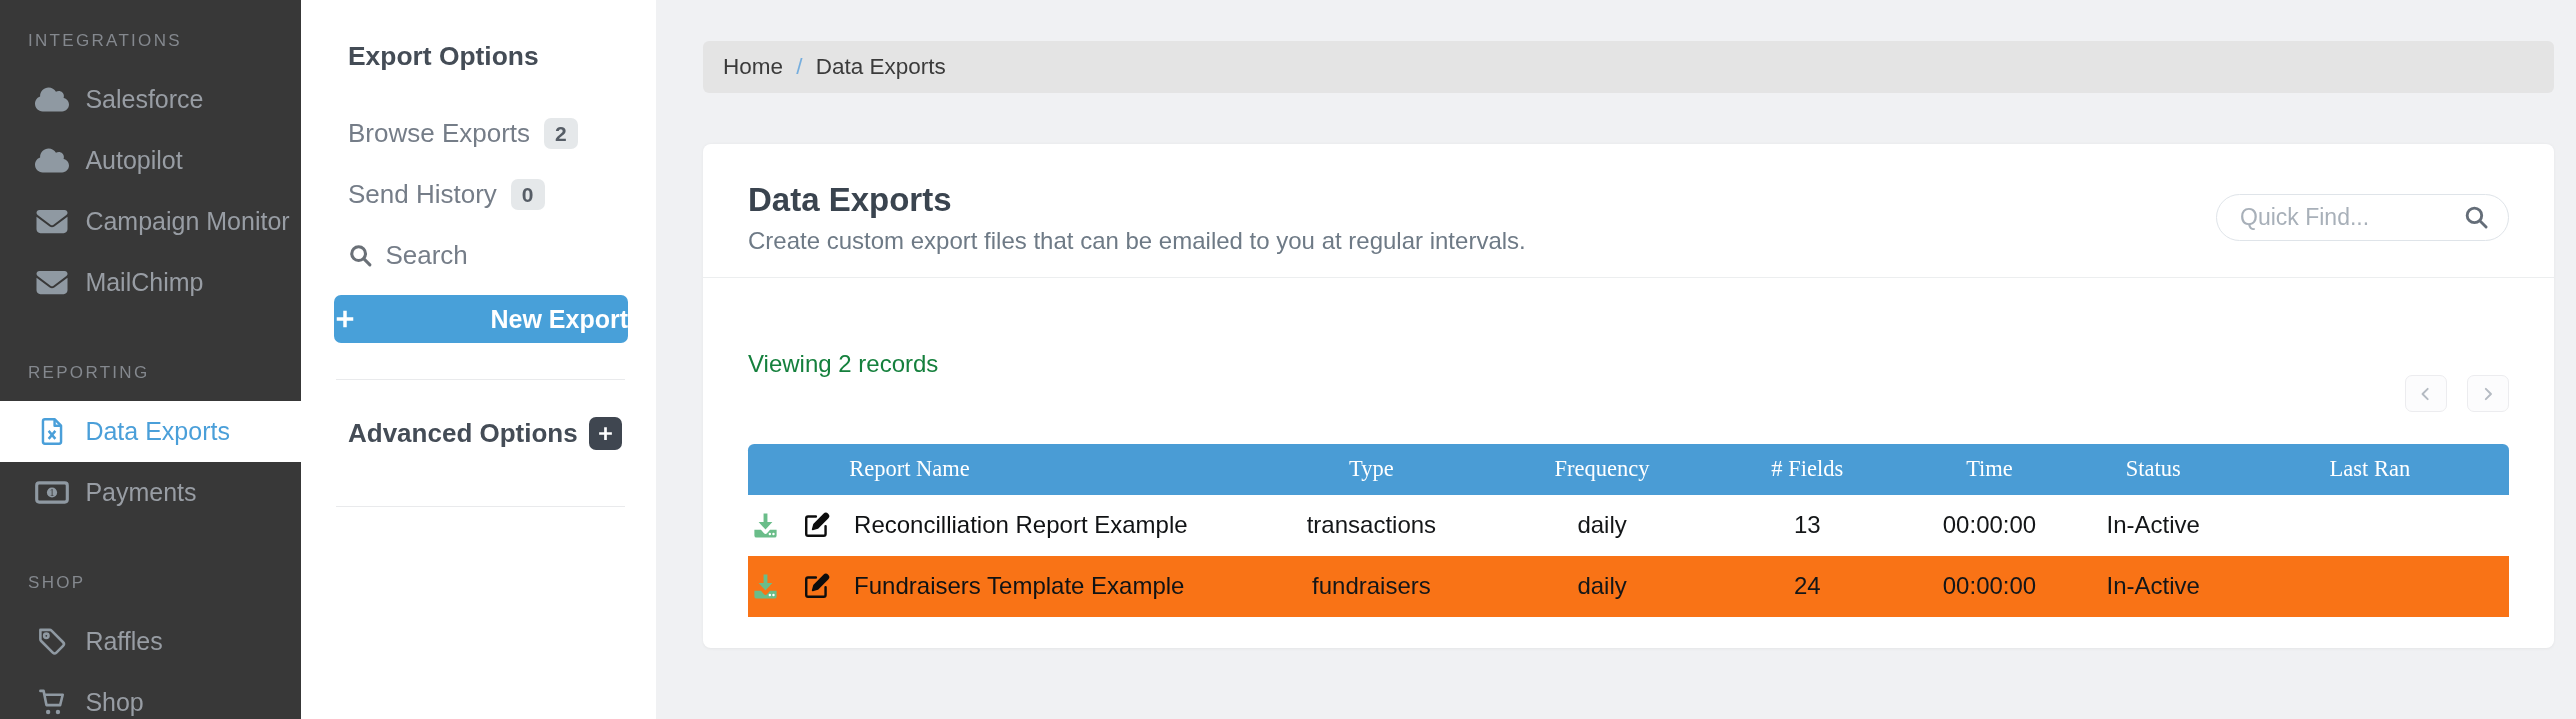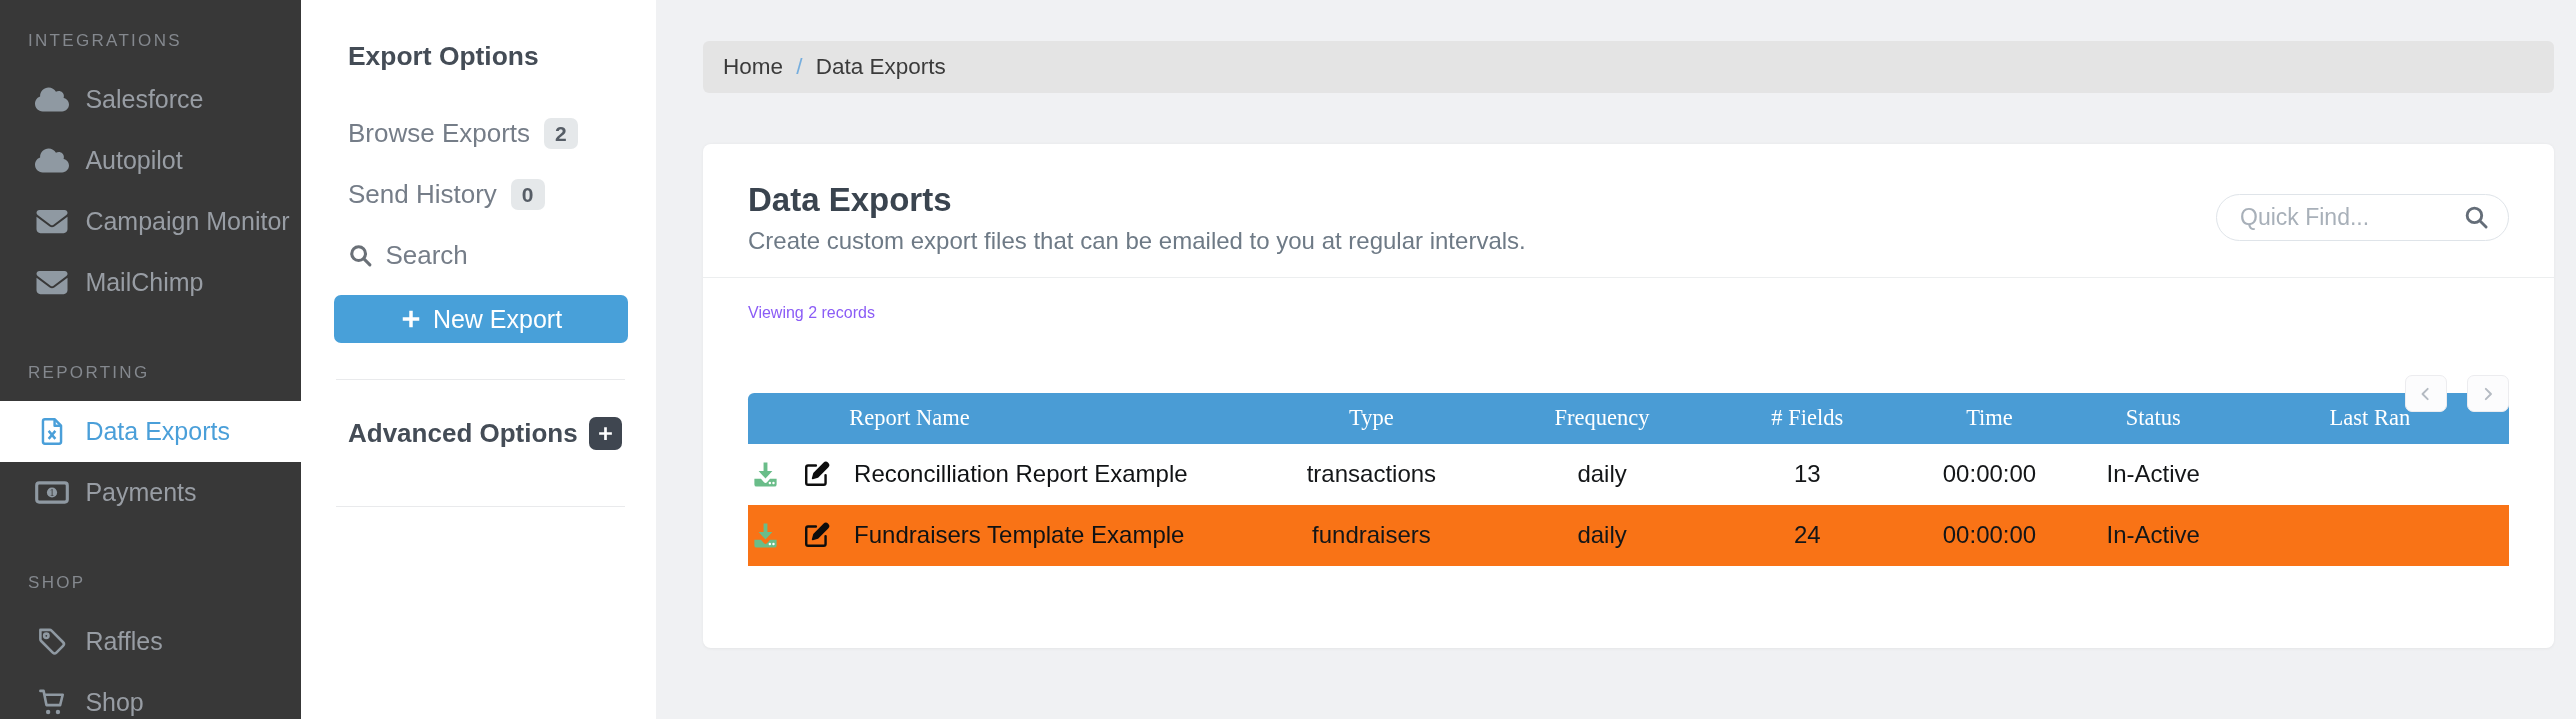--- a/index.html
+++ b/index.html
@@ -60,22 +60,23 @@
     font-size:21px; font-weight:bold;
     border-radius:7px; padding:3.9px 11px; line-height:1.1;
   }
   .p2-search-glyph { margin-right:12.4px; color:#6a7077; display:flex; }
   .p2-search-glyph svg { width:25px; height:25px; }
   .btn-new-export {
     margin:9.3px 0 0 -14px;
     width:294px; height:48px;
     background:#48a0d9; border:none; border-radius:7px;
     color:#ffffff; font-size:25px; font-family:inherit;
-    display:flex; align-items:center; justify-content:center; gap:11px;
+    display:flex; align-items:center; justify-content:space-between; gap:11px;
     cursor:pointer;
+    font-weight:bold;
   }
   .btn-new-export svg { width:22px; height:22px; }
   .p2-divider {
     border:none; border-top:1.6px solid #e9eaec;
     margin:36px 0 0 -11.7px; width:289px;
   }
   .adv-row {
     margin-top:37px;
     display:flex; align-items:center; justify-content:space-between;
   }
@@ -124,21 +125,21 @@
     border:none; outline:none; flex:1; min-width:0;
     font-size:23px; color:#5b636d; font-family:inherit; background:transparent;
   }
   .quick-find input::placeholder { color:#a8b0b9; }
   .qf-icon { color:#646d78; display:flex; cursor:pointer; }
   .qf-icon svg { width:26.4px; height:26.4px; }
 
   .card-divider { border:none; border-top:1.6px solid #eceeef; margin-top:22px; }
 
   .card-body { padding:0 45px; }
-  .records-note { margin-top:20px; font-size:16px; color:#8b5cf6; line-height:29.5px; }
+  .records-note { margin-top:71px; font-size:24px; color:#15803d; line-height:29.5px; }
 
   .pagination { position:absolute; right:45px; top:231px; display:flex; gap:20px; }
   .page-btn {
     width:42px; height:37px;
     background:#fcfcfd; border:1.6px solid #ececef; border-radius:7px;
     display:flex; align-items:center; justify-content:center;
     color:#b4bac2; cursor:pointer;
   }
   .page-btn svg { width:15.5px; height:22px; }
 

